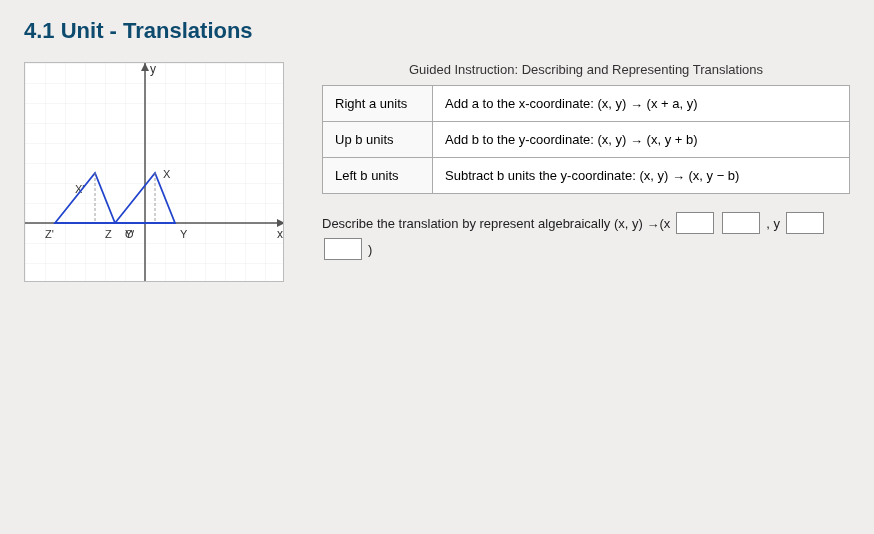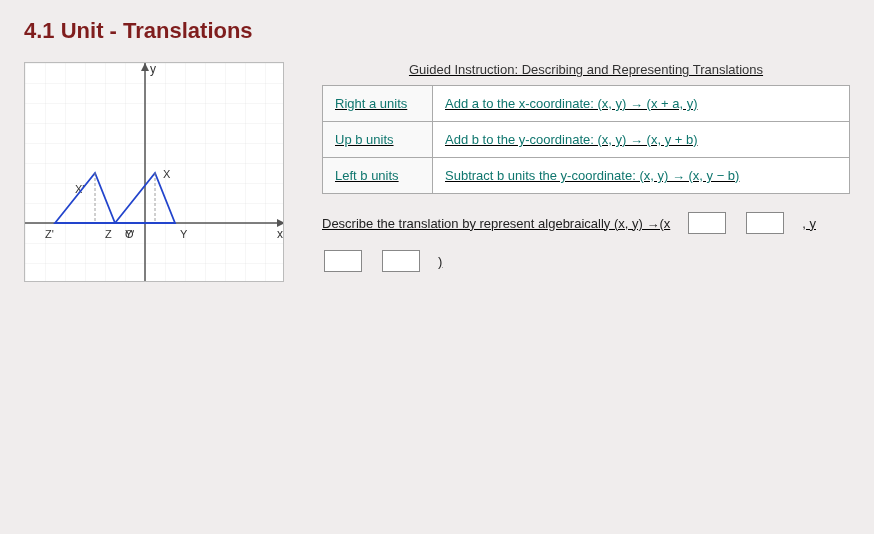--- a/index.html
+++ b/index.html
@@ -18,79 +18,78 @@
       background: #f0eded;
       width: 100%;
       height: 100%;
       padding: 18px 24px 18px 24px;
       position: relative;
     }
 
     .page-title {
       font-size: 22px;
       font-weight: bold;
-      color: #7f1d1d;
+      color: #0c4a6e;
       margin-bottom: 18px;
     }
 
     .content-area {
       display: flex;
       flex-direction: row;
       gap: 28px;
       align-items: flex-start;
     }
 
     
     .graph-area {
       width: 270px;
       flex-shrink: 0;
     }
 
     
     .right-area {
       flex: 1;
-      text-decoration: underline;
     }
 
     .instruction-title {
       font-size: 13px;
       color: #333;
       text-align: center;
       margin-bottom: 8px;
     }
 
     .translation-table {
       border-collapse: collapse;
       width: 100%;
       background: #fff;
       border: 1.5px solid #aaa;
     }
 
     .translation-table td {
       border: 1px solid #aaa;
       padding: 10px 12px;
       font-size: 13px;
-      color: #0f766e;
+      color: #000000;
       vertical-align: middle;
     }
 
     .translation-table td:first-child {
       font-weight: normal;
       white-space: nowrap;
       width: 110px;
       background: #f9f9f9;
     }
 
     .describe-row {
       display: flex;
       align-items: center;
       margin-top: 18px;
       font-size: 13px;
       color: #222;
-      gap: 16px;
+      gap: 4px;
       flex-wrap: wrap;
     }
 
     .describe-input {
       width: 38px;
       height: 22px;
       border: 1.5px solid #888;
       background: #fff;
       display: inline-block;
       margin: 0 2px;

